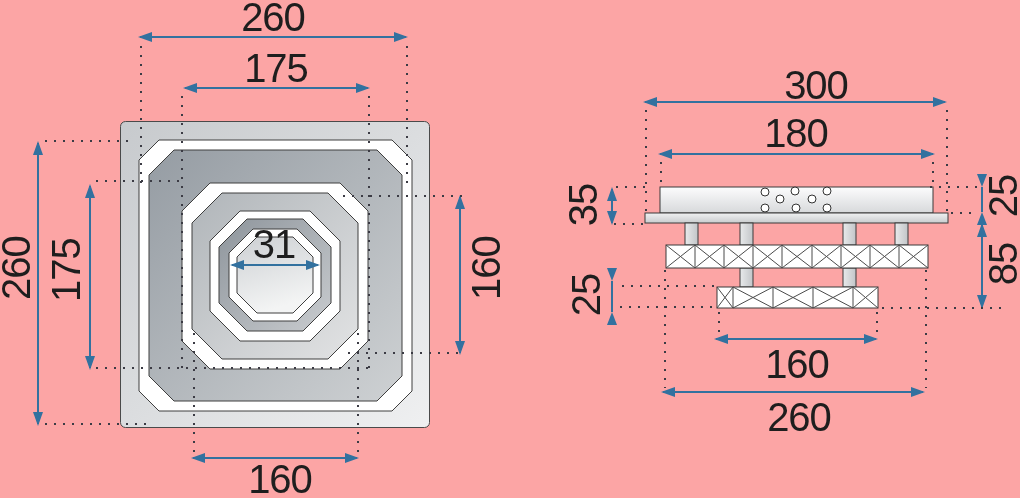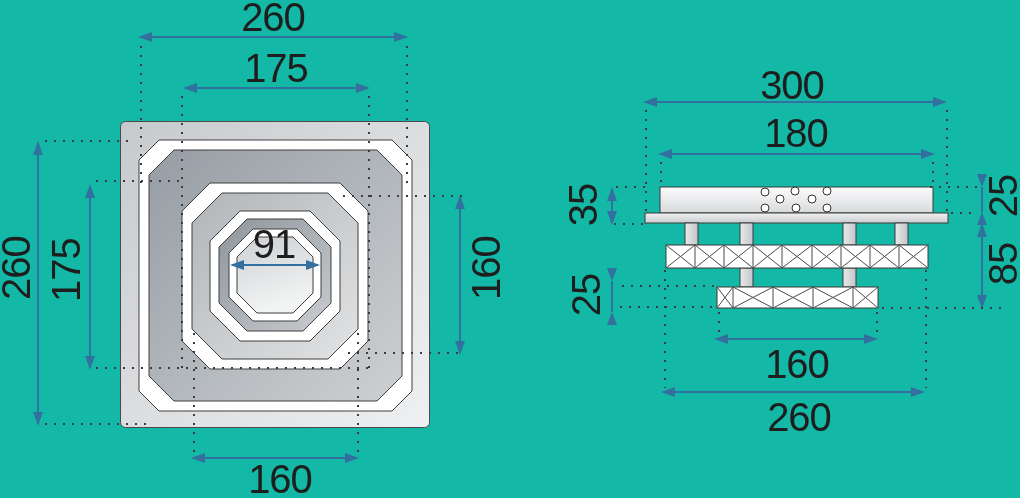--- a/index.html
+++ b/index.html
@@ -1,17 +1,17 @@
 <!DOCTYPE html>
 <html><head>
 <meta charset="utf-8">
 <style>
   html,body{margin:0;padding:0;background:#fff;}
   #canvas{
-    position:relative;width:1020px;height:498px;background:#14b8a6;overflow:hidden;
+    position:relative;width:1020px;height:498px;background:#fca5a5;overflow:hidden;
     font-family:"Liberation Sans",sans-serif;
     --blue:#32719f;
   }
   .lbl{
     position:absolute;font-size:40px;line-height:1;color:#1e1e1e;
     letter-spacing:-1px;white-space:nowrap;
     transform:translate(-50%,-50%);
   }
   .lbl.v{transform:translate(-50%,-50%) rotate(-90deg);}
   
@@ -72,21 +72,21 @@
     <polygon points="120,90 190,90 220,120 220,190 190,220 120,220 90,190 90,120" fill="#ffffff" stroke="#3f3f3f"></polygon>
     <polygon points="127,98 183,98 211,126 211,182 183,210 127,210 99,182 99,126" fill="url(#gD)" stroke="#3f3f3f"></polygon>
     <polygon points="133,108 177,108 201,132 201,176 177,200 133,200 109,176 109,132" fill="#ffffff" stroke="#3f3f3f"></polygon>
     <polygon points="137,116 173,116 193,136 193,172 173,192 137,192 117,172 117,136" fill="url(#gE)" stroke="#3f3f3f"></polygon>
   </svg>
 
   <div class="lbl" style="left:273px;top:17px;">260</div>
   <div class="lbl" style="left:276px;top:68px;">175</div>
   <div class="lbl v" style="left:16px;top:268px;">260</div>
   <div class="lbl v" style="left:66px;top:270px;">175</div>
-  <div class="lbl" style="left:274px;top:244px;">91</div>
+  <div class="lbl" style="left:274px;top:244px;">31</div>
   <div class="lbl v" style="left:486px;top:268px;">160</div>
   <div class="lbl" style="left:280px;top:479px;">160</div>
 
   <div class="dimh" style="left:140px;top:36px;width:266px;"></div>
   <div class="dimh" style="left:185px;top:87px;width:183px;"></div>
   <div class="dimh" style="left:232px;top:264px;width:86px;"></div>
   <div class="dimh" style="left:193px;top:457px;width:164px;"></div>
   <div class="dimv" style="left:37px;top:143px;height:281px;"></div>
   <div class="dimv" style="left:89px;top:186px;height:182px;"></div>
   <div class="dimv" style="left:459px;top:197px;height:156px;"></div>
@@ -146,21 +146,21 @@
 
     <rect x="26" y="62" width="262" height="23" fill="#ffffff" stroke="#3a3a3a"></rect>
     <path d="M55 62V85M84 62V85M113 62V85M142 62V85M172 62V85M201 62V85M230 62V85M259 62V85" stroke="#4a4a4a" fill="none"></path>
     <path d="M26 62L55 85M55 62L26 85M55 62L84 85M84 62L55 85M84 62L113 85M113 62L84 85M113 62L142 85M142 62L113 85M142 62L172 85M172 62L142 85M172 62L201 85M201 62L172 85M201 62L230 85M230 62L201 85M230 62L259 85M259 62L230 85M259 62L288 85M288 62L259 85" stroke="#4a4a4a" fill="none"></path>
 
     <rect x="77" y="104" width="161" height="21" fill="#ffffff" stroke="#3a3a3a"></rect>
     <path d="M93 104V125M133 104V125M173 104V125M213 104V125" stroke="#4a4a4a" fill="none"></path>
     <path d="M77 104L93 125M93 104L77 125M93 104L133 125M133 104L93 125M133 104L173 125M173 104L133 125M173 104L213 125M213 104L173 125M213 104L238 125M238 104L213 125" stroke="#4a4a4a" fill="none"></path>
   </svg>
 
-  <div class="lbl" style="left:792px;top:85px;text-align:center;">300</div>
+  <div class="lbl" style="left:816px;top:85px;text-align:center;">300</div>
   <div class="lbl" style="left:796px;top:133px;">180</div>
   <div class="lbl v" style="left:583px;top:205px;">35</div>
   <div class="lbl v" style="left:586px;top:295px;">25</div>
   <div class="lbl v" style="left:1003px;top:196px;">25</div>
   <div class="lbl v" style="left:1003px;top:264px;">85</div>
   <div class="lbl" style="left:797px;top:364px;">160</div>
   <div class="lbl" style="left:799px;top:417px;">260</div>
 
   <div class="dimh" style="left:645px;top:101px;width:300px;"></div>
   <div class="dimh" style="left:660px;top:153px;width:273px;"></div>

